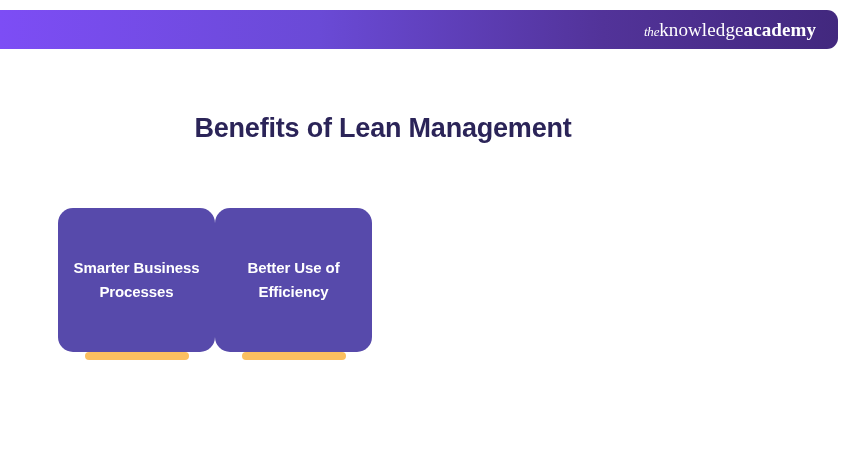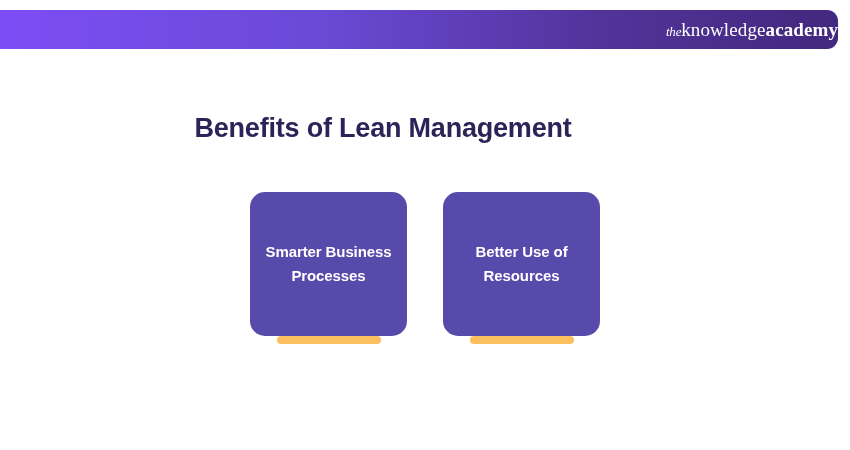--- a/index.html
+++ b/index.html
@@ -23,20 +23,21 @@
     width: 838px;
     height: 39px;
     background: linear-gradient(90deg, #7d4df5 0%, #6a4ad6 38%, #523399 72%, #42287e 100%);
     border-top-right-radius: 11px;
     border-bottom-right-radius: 11px;
     display: flex;
     align-items: center;
     justify-content: flex-end;
   }
   .brand-logo {
+    margin-right: 22px;
     color: #ffffff;
     font-family: "Liberation Serif", serif;
     font-size: 19px;
     letter-spacing: 0.1px;
     white-space: nowrap;
     line-height: 1;
   }
   .brand-the {
     font-style: italic;
     font-size: 13px;
@@ -60,26 +61,25 @@
     font-size: 27px;
     font-weight: 700;
     letter-spacing: -0.2px;
     line-height: 36px;
   }
 
   
   .cards-row {
     position: absolute;
     left: 58px;
-    top: 192px;
+    top: 208px;
     width: 734px;
     height: 152px;
     display: flex;
-    justify-content: center;
-    gap: 36px;
+    justify-content: flex-start;
   }
   .benefit-card-wrap {
     position: relative;
     width: 157px;
     height: 152px;
   }
   .benefit-card {
     position: absolute;
     left: 0;
     top: 0;
@@ -127,20 +127,20 @@
 
   <div class="benefit-card-wrap">
     <div class="benefit-card">
       <div class="benefit-label">Smarter Business Processes</div>
     </div>
     <div class="card-accent-bar"></div>
   </div>
 
   <div class="benefit-card-wrap">
     <div class="benefit-card">
-      <div class="benefit-label">Better Use of Resources</div>
+      <div class="benefit-label">Better Use of Efficiency</div>
     </div>
     <div class="card-accent-bar"></div>
   </div>
 
 
 
 </div>
 
 </body></html>

